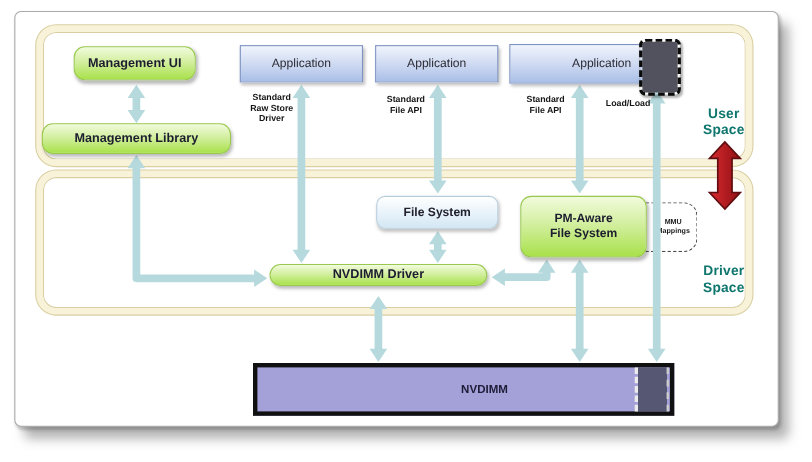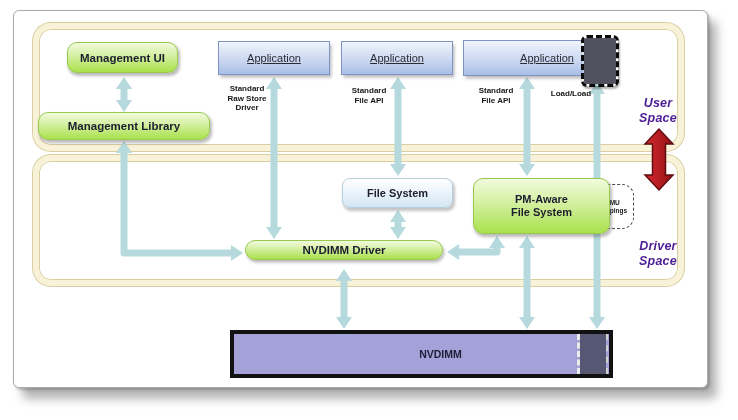--- a/index.html
+++ b/index.html
@@ -11,35 +11,35 @@
           box-shadow:0 0 0 1px #d9cfa2, inset 0 0 0 1px #d9cfa2;background:#fff;box-sizing:border-box;}
   .box{position:absolute;display:flex;align-items:center;justify-content:center;
        box-sizing:border-box;text-align:center;z-index:4;}
   .green{background:linear-gradient(180deg,#f1fbdc 0%,#d3efa0 45%,#a9e14b 100%);
          border:1px solid #98c84e;border-radius:10px;
          box-shadow:1.5px 2.5px 3px rgba(60,60,60,.35);
          font-weight:bold;font-size:11.5px;color:#1d1d30;}
   .blue{background:linear-gradient(180deg,#f0f4fc 0%,#ccd8f1 55%,#a9bfe7 100%);
         border:1px solid #7e93c3;border-radius:0;
         box-shadow:1.5px 2.5px 3px rgba(60,60,60,.35);
-        font-size:11px;font-weight:500;color:#2b2b33;text-decoration:underline;}
+        font-size:11px;font-weight:500;color:#2b2b33;}
   .lblue{background:linear-gradient(180deg,#ffffff 0%,#e7f2fa 55%,#d3e7f3 100%);
          border:1px solid #b6cddd;border-radius:8px;
          box-shadow:1.5px 2.5px 3px rgba(60,60,60,.3);
          font-size:11px;font-weight:600;color:#22222e;}
   .dashed-dark{position:absolute;background:#51525d;border:3px dashed #0b0b0b;border-radius:6px;
          background-clip:padding-box;box-shadow:1px 2px 2px rgba(0,0,0,.3);z-index:5;}
   .mmu{position:absolute;border:1.4px dashed #4a4a4a;border-radius:12px;z-index:2;
        display:flex;align-items:center;box-sizing:border-box;}
   .mmu-label{width:100%;padding-left:30px;text-align:center;font-size:6.5px;font-weight:bold;
        line-height:7.5px;color:#1a1a1a;}
   .small-label{position:absolute;font-size:8px;font-weight:bold;line-height:9.5px;
        text-align:center;color:#161616;z-index:4;}
-  .space-label{position:absolute;font-size:12.5px;font-style:italic;font-weight:bold;
-       line-height:14.5px;text-align:center;color:#4c1d95;letter-spacing:.2px;z-index:4;}
+  .space-label{position:absolute;font-size:12.5px;font-weight:bold;
+       line-height:14.5px;text-align:center;color:#0f766e;letter-spacing:.2px;z-index:4;}
   .two-line{flex-direction:column;line-height:13px;font-size:11px;}
   #nvdimm-bar{position:absolute;left:230px;top:330px;width:383px;height:48px;
        background:#a3a1d8;border:4px solid #111;box-sizing:border-box;z-index:4;}
   #nvdimm-bar .bar-label{position:absolute;left:0;right:0;top:0;bottom:0;display:flex;
        align-items:center;justify-content:center;font-size:10.5px;font-weight:bold;color:#1d1d38;padding-left:38px;}
   #nvdimm-dark{position:absolute;right:1px;top:0;bottom:0;width:26px;background:#565873;
        border-left:3px dashed #ececec;border-right:2px dashed #cfcfcf;background-clip:padding-box;}
   svg{position:absolute;left:0;top:0;z-index:3;pointer-events:none;}
 </style>
 </head>
@@ -118,21 +118,21 @@
   <div class="box blue" style="left:463px;top:40px;width:126px;height:36px;padding-left:42px;">
     <span>Application</span>
   </div>
 
   <div class="dashed-dark" style="left:581px;top:35px;width:32px;height:46px;"></div>
 
   <div class="box lblue" style="left:342px;top:178px;width:111px;height:30px;">
     <span>File System</span>
   </div>
 
-  <div class="box green two-line" style="left:473px;top:178px;width:137px;height:56px;">
+  <div class="box green two-line" style="left:473px;top:178px;width:115px;height:56px;">
     <span>PM-Aware</span>
     <span>File System</span>
   </div>
 
   <div class="box green" style="left:245px;top:240px;width:198px;height:20px;">
     <span>NVDIMM Driver</span>
   </div>
 
   <div id="nvdimm-bar">
     <div id="nvdimm-dark"></div>

